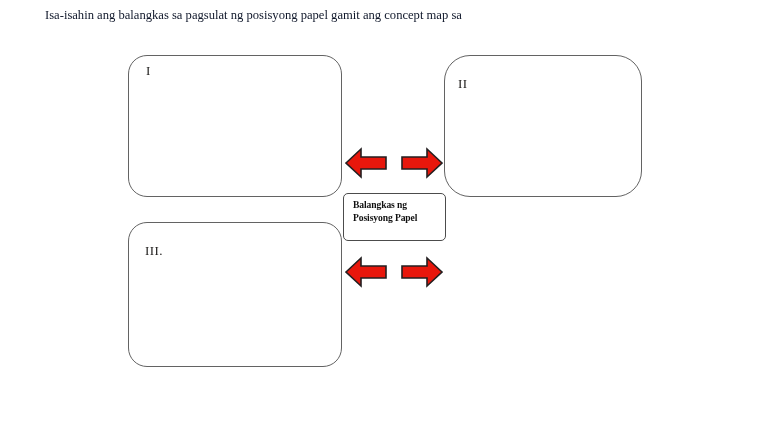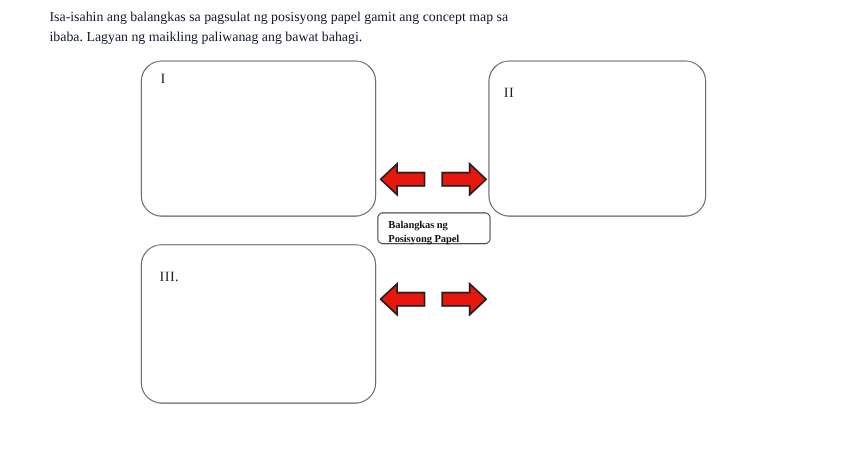--- a/index.html
+++ b/index.html
@@ -54,36 +54,36 @@
     font-family: "Liberation Serif", "DejaVu Serif", serif;
     font-size: 13px;
     color: #22201f;
     letter-spacing: 0.4px;
     white-space: nowrap;
   }
 
   #box-i      { left: 128px; top: 55px;  width: 214px; height: 142px; }
   #box-i  .quad-label { left: 17px; top: 7px; }
 
-  #box-ii     { left: 444px; top: 55px;  width: 198px; height: 142px; }
+  #box-ii     { left: 444px; top: 55px;  width: 198px; height: 142px; border-radius: 26px; }
   #box-ii .quad-label { left: 13px; top: 20px; }
 
   #box-iii    { left: 128px; top: 222px; width: 214px; height: 145px; }
   #box-iii .quad-label { left: 16px; top: 20px; }
 
   #box-iv     { left: 444px; top: 238px; width: 198px; height: 142px; }
   #box-iv .quad-label { left: 11px; top: 17px; }
 
   
   #center-node {
     position: absolute;
     left: 343px;
     top: 193px;
     width: 103px;
-    height: 29px;
+    height: 48px;
     box-sizing: border-box;
     background: #ffffff;
     border: 1.2px solid #4c4c4c;
     border-radius: 5px;
     z-index: 5;
   }
   #center-node .center-text {
     position: absolute;
     left: 9px;
     top: 5px;
@@ -108,21 +108,20 @@
   #arrow-top-right   { left: 401px; top: 146px; }
   #arrow-bottom-left { left: 345px; top: 255px; }
   #arrow-bottom-right{ left: 401px; top: 255px; }
   .arrow svg { display: block; width: 100%; height: 100%; }
 </style>
 </head>
 <body>
 
 <div class="instruction">
   <span class="line">Isa-isahin ang balangkas sa pagsulat ng posisyong papel gamit ang concept map sa</span>
-  <span class="line">ibaba. Lagyan ng maikling paliwanag ang bawat bahagi.</span>
 </div>
 
 <div class="concept-map">
 
   <div class="quad-box" id="box-i">
     <span class="quad-label">I</span>
   </div>
 
   <div class="quad-box" id="box-ii">
     <span class="quad-label">II</span>

